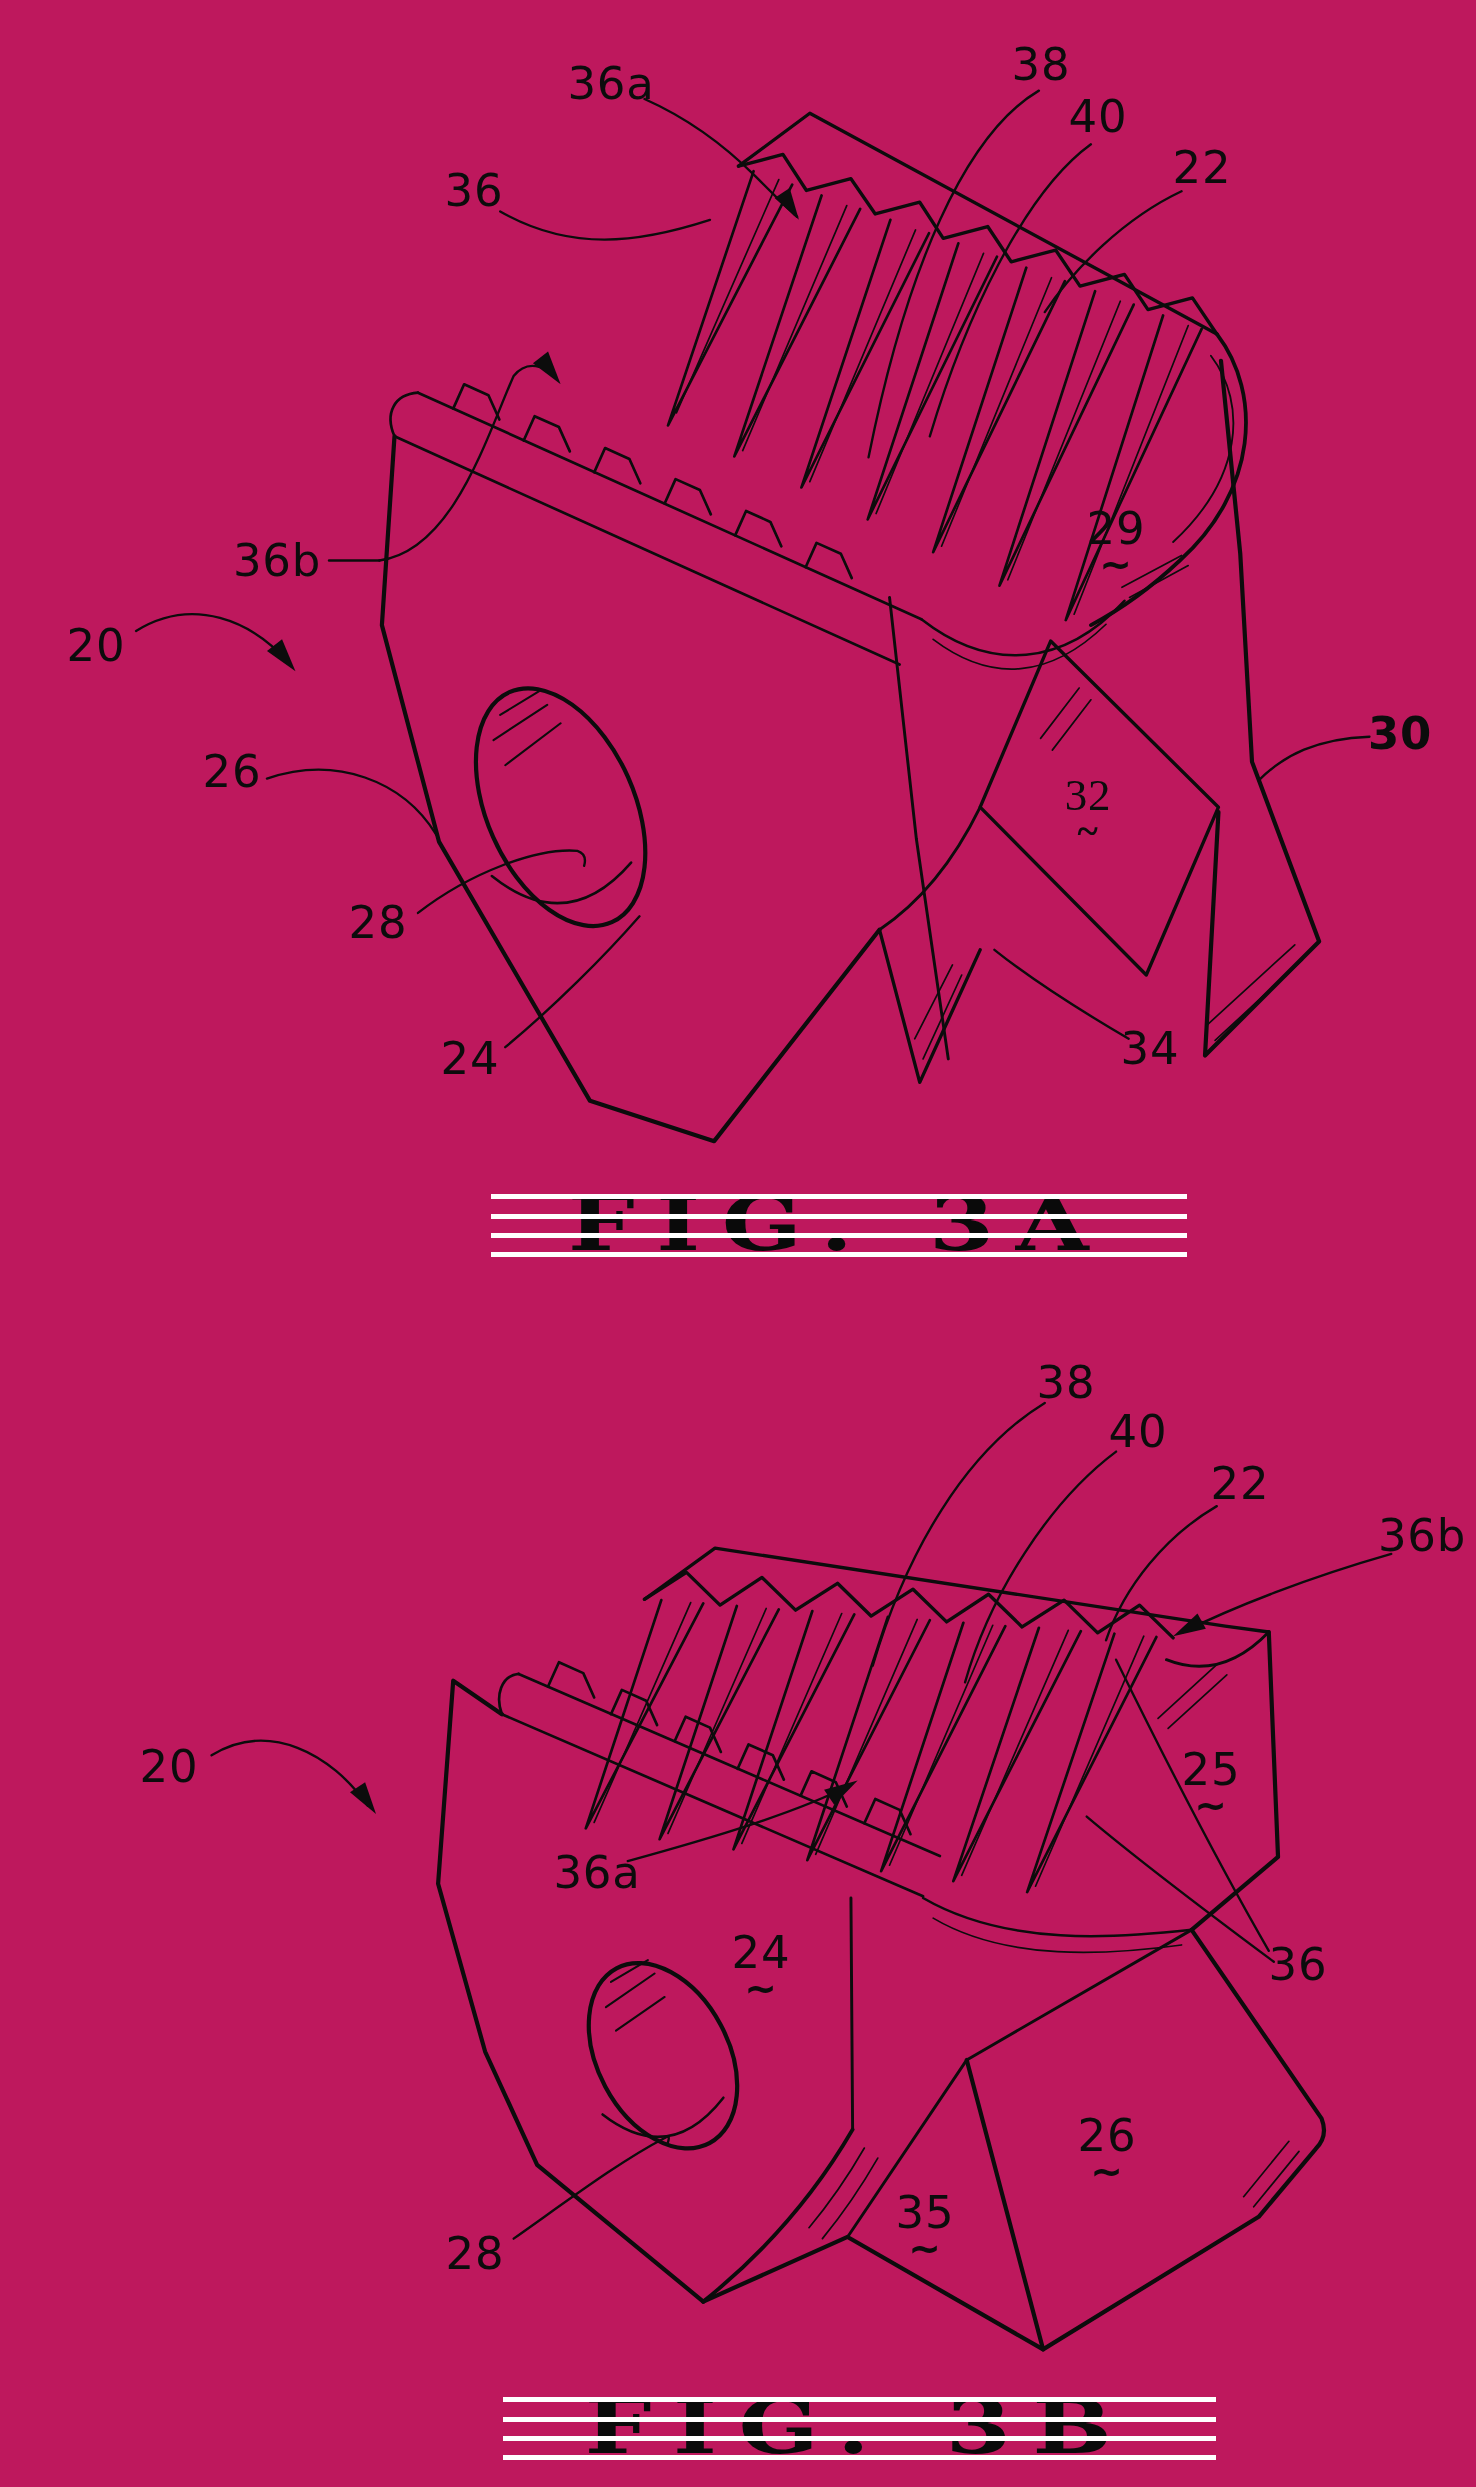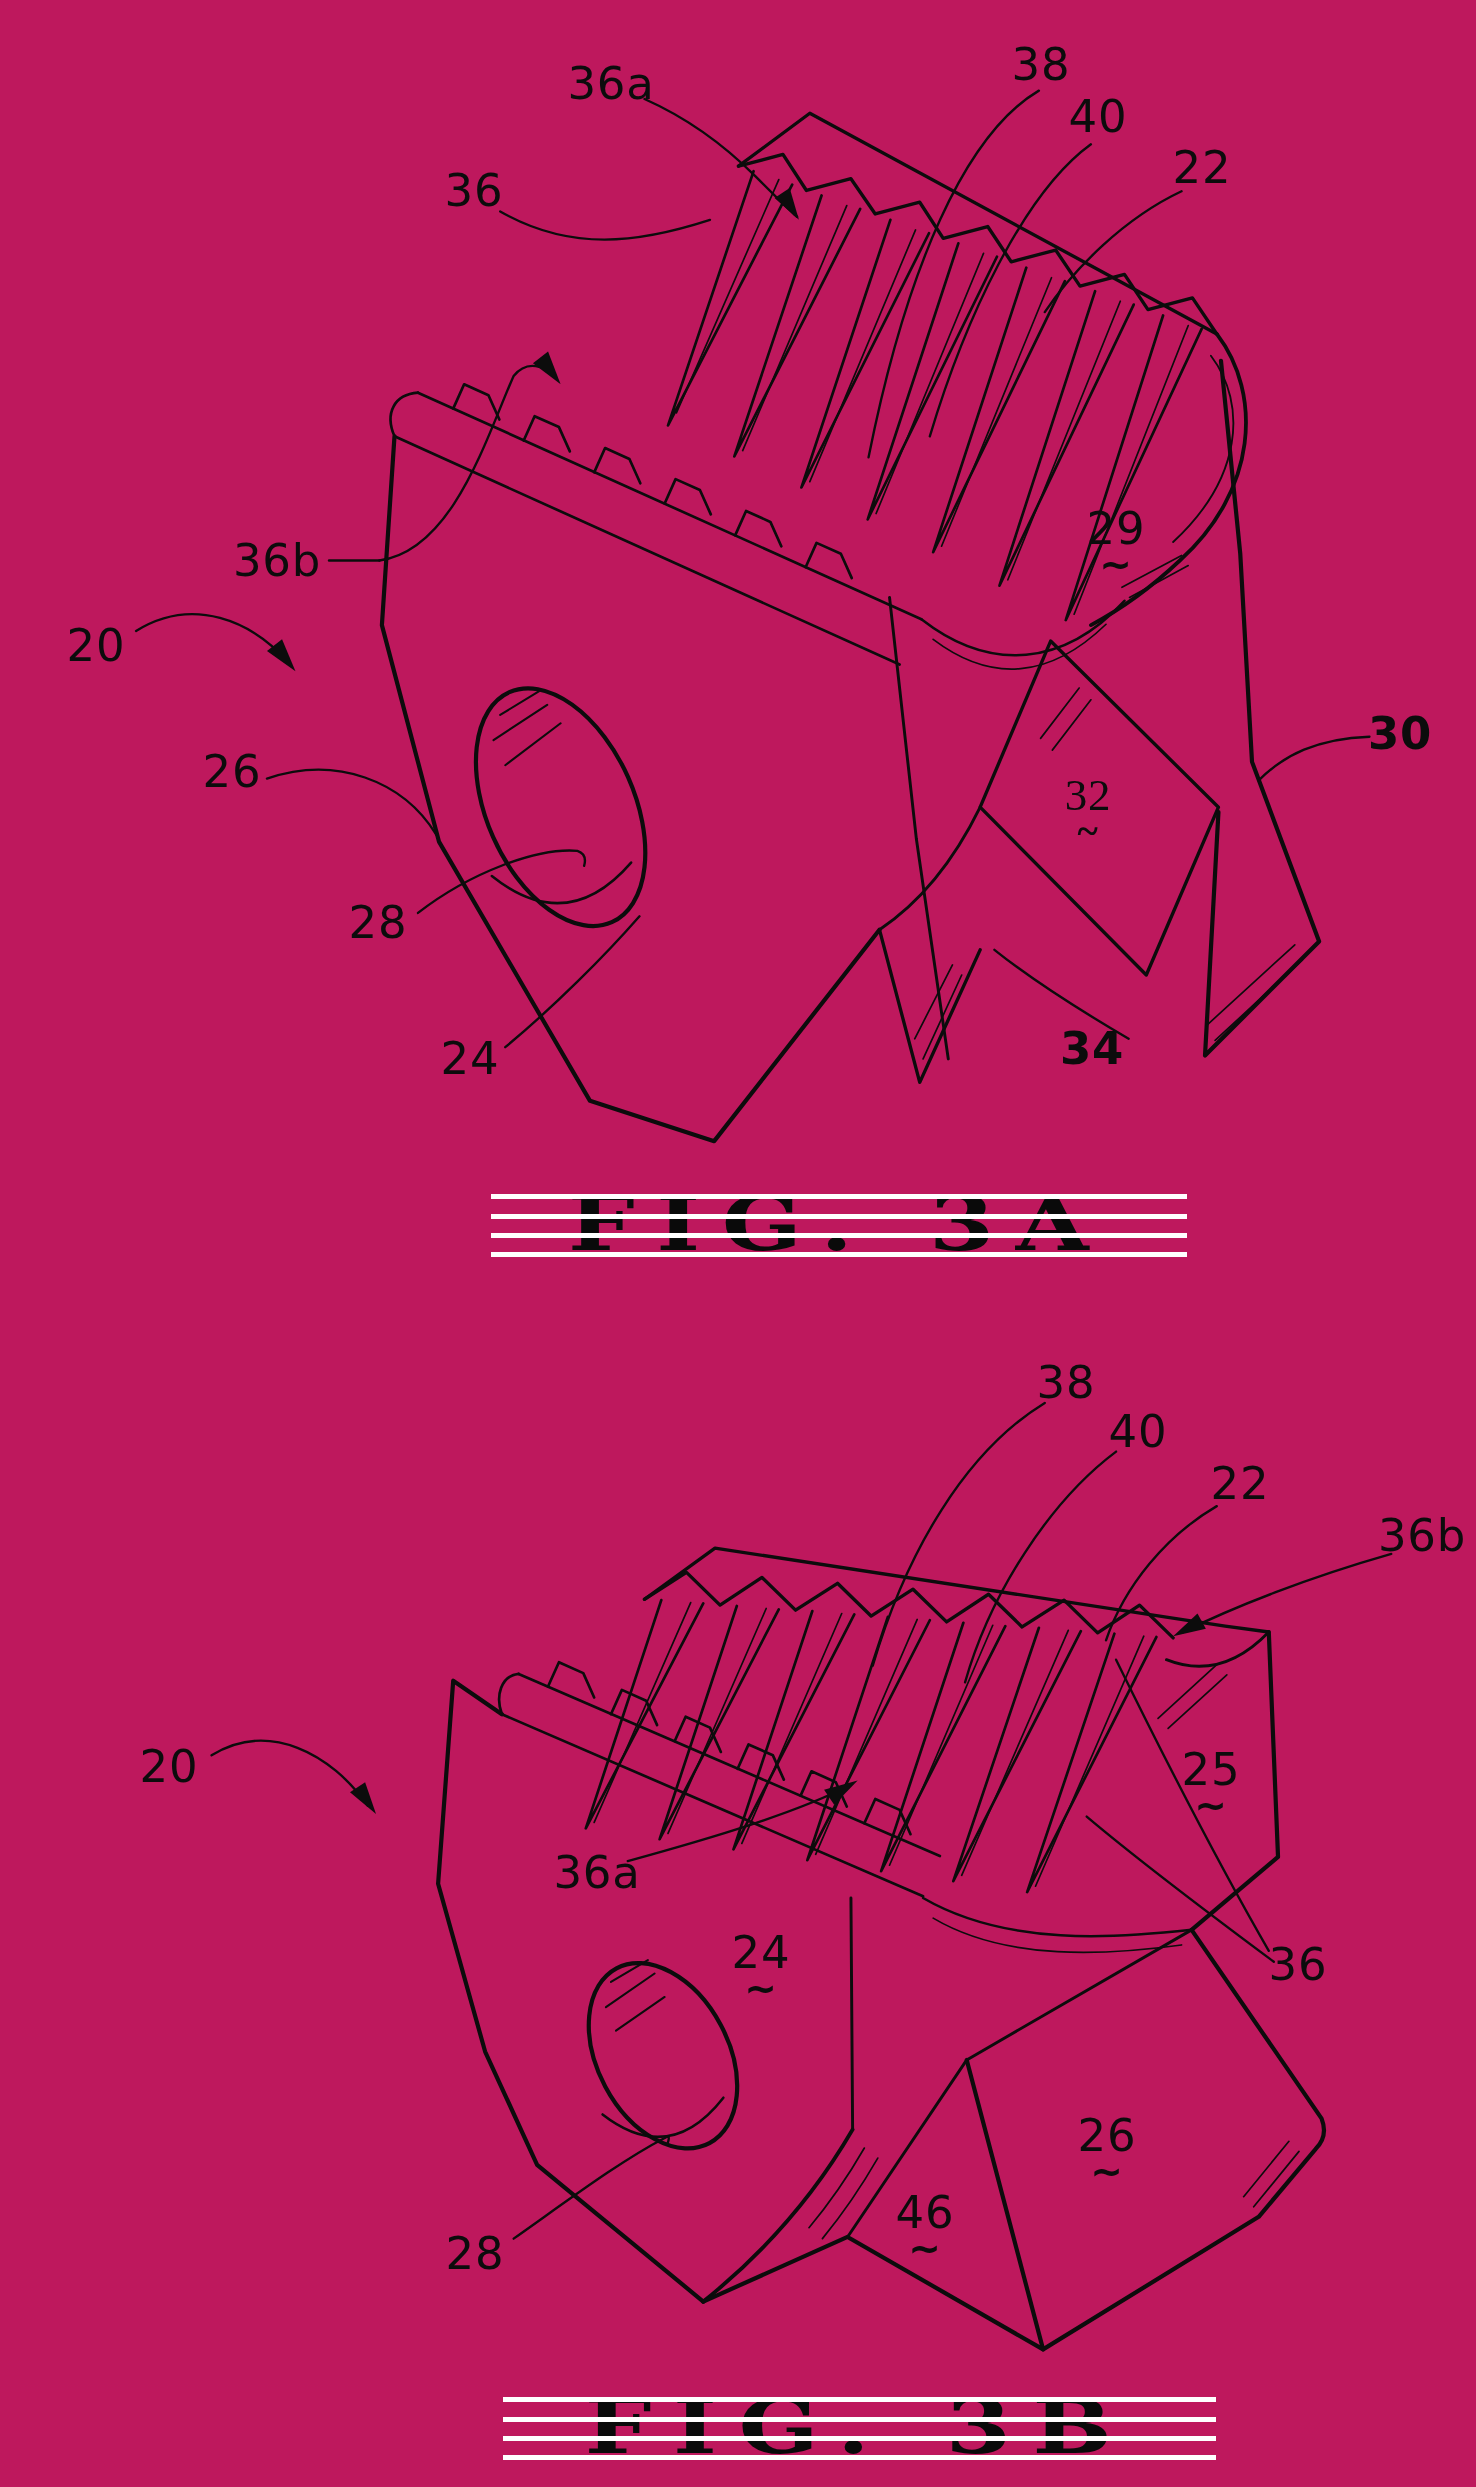--- a/index.html
+++ b/index.html
@@ -246,21 +246,21 @@
       <span class="num" style="left: 1088px; top: 807px; font-family: Liberation Serif, serif;">
         <span>32</span>
         <span class="tl">~</span>
       </span>
       <span class="num" style="left: 378px; top: 923px;">
         <span>28</span>
       </span>
       <span class="num" style="left: 470px; top: 1059px;">
         <span>24</span>
       </span>
-      <span class="num" style="left: 1092px; top: 1049px; font-weight: bold;">
+      <span class="num" style="left: 1150px; top: 1049px;">
         <span>34</span>
       </span>
       <span class="num" style="left: 1066px; top: 1383px;">
         <span>38</span>
       </span>
       <span class="num" style="left: 1138px; top: 1432px;">
         <span>40</span>
       </span>
       <span class="num" style="left: 1240px; top: 1484px;">
         <span>22</span>
@@ -283,21 +283,21 @@
         <span class="tl">~</span>
       </span>
       <span class="num" style="left: 1298px; top: 1965px;">
         <span>36</span>
       </span>
       <span class="num" style="left: 1107px; top: 2148px;">
         <span>26</span>
         <span class="tl">~</span>
       </span>
       <span class="num" style="left: 925px; top: 2225px;">
-        <span>46</span>
+        <span>35</span>
         <span class="tl">~</span>
       </span>
       <span class="num" style="left: 475px; top: 2254px;">
         <span>28</span>
       </span>
     </div>
 
   <div class="caption" style="left:491px;top:1180px;width:696px;height:86px;">
     <span class="cap-text">FIG. 3A</span>
     <div class="stripes"></div>

